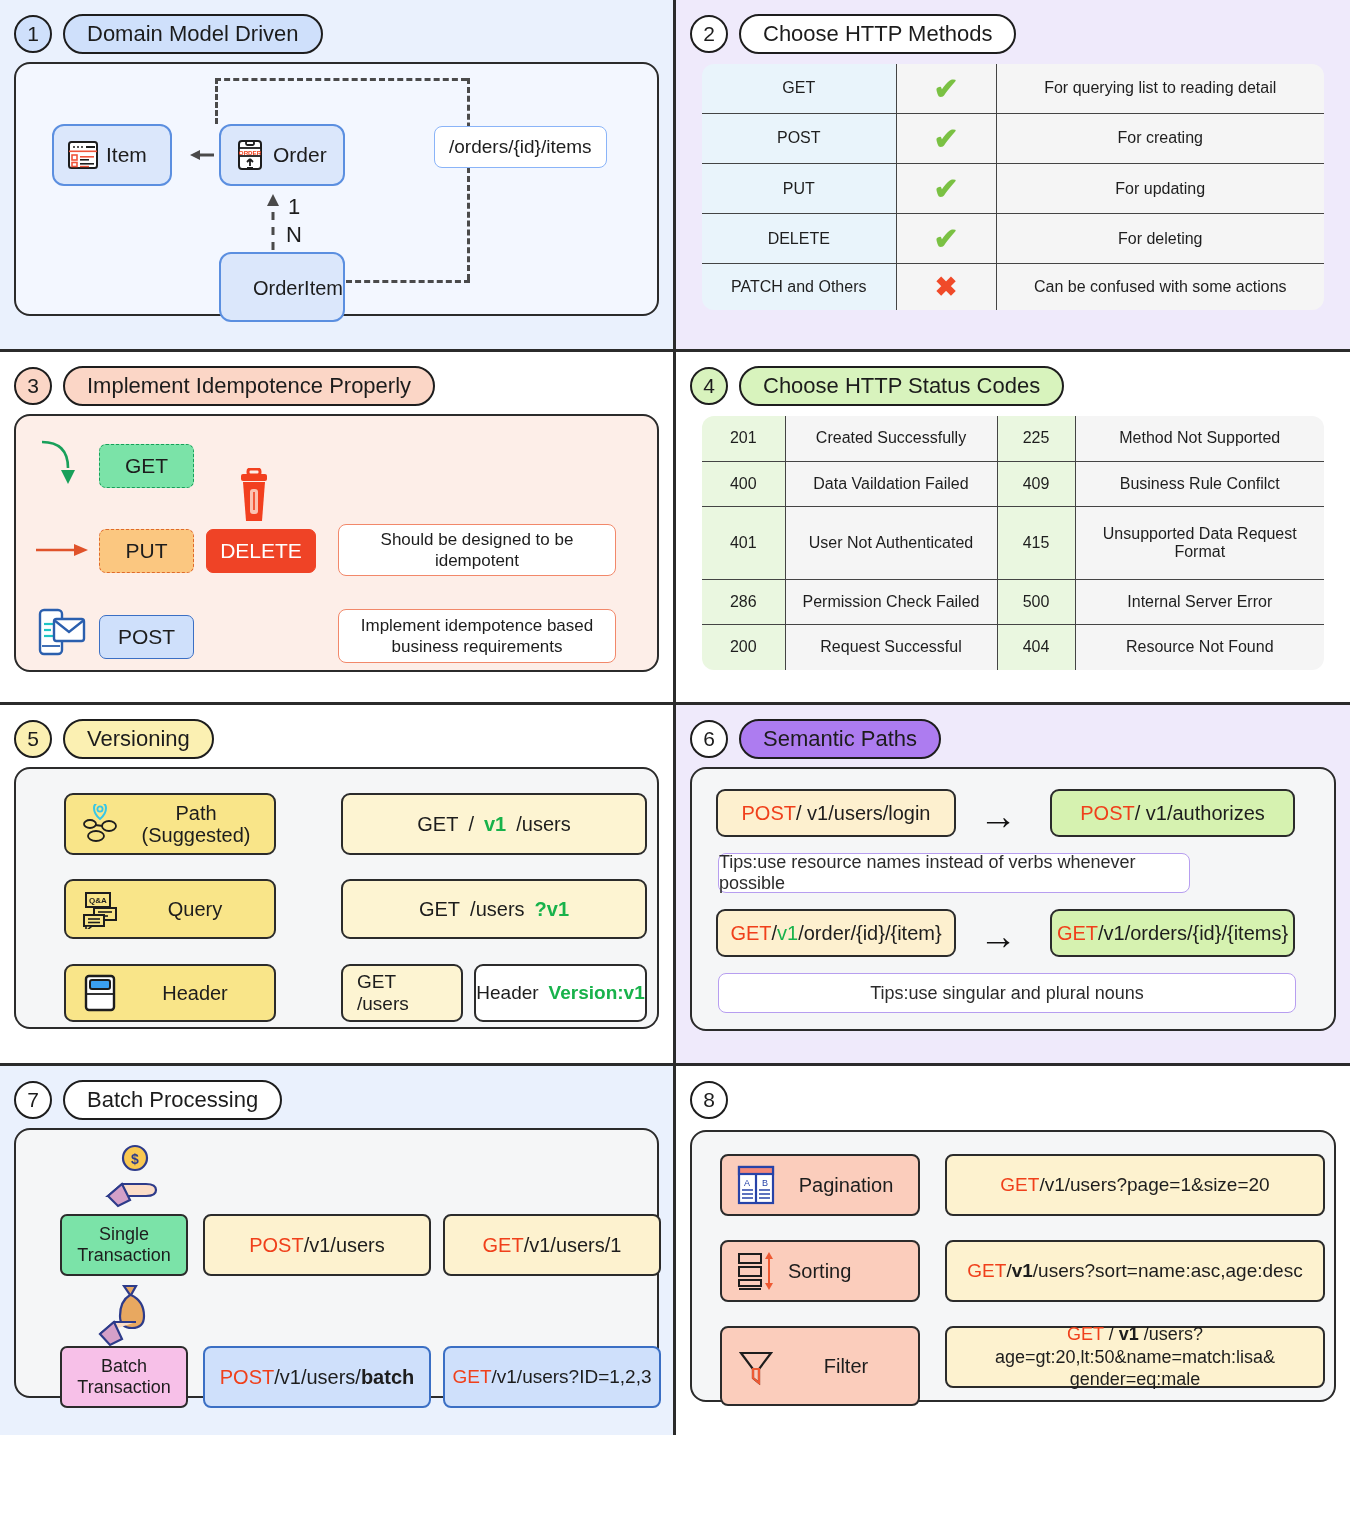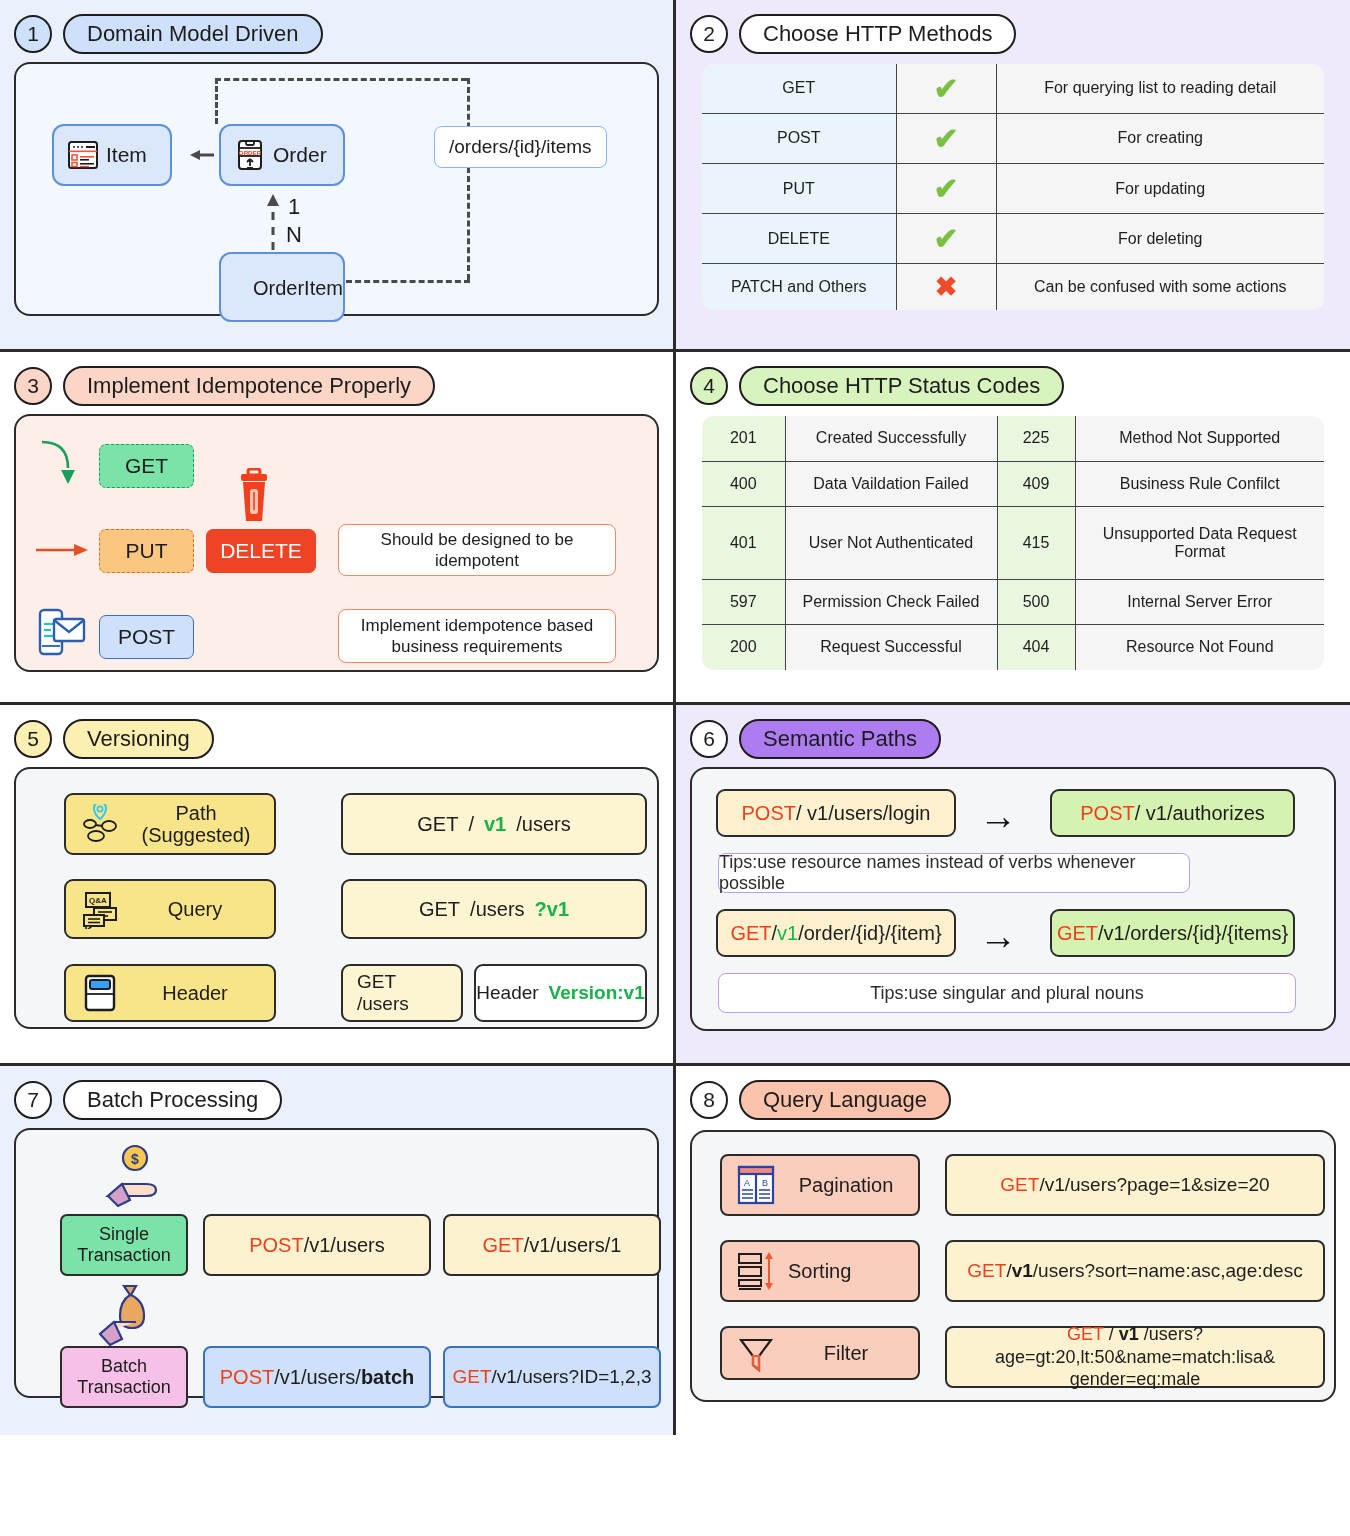--- a/index.html
+++ b/index.html
@@ -330,21 +330,21 @@
             <td class="sc-code">409</td>
             <td class="sc-desc">Business Rule Confilct</td>
           </tr>
           <tr>
             <td class="sc-code">401</td>
             <td class="sc-desc">User Not Authenticated</td>
             <td class="sc-code">415</td>
             <td class="sc-desc">Unsupported Data Request Format</td>
           </tr>
           <tr>
-            <td class="sc-code">597</td>
+            <td class="sc-code">286</td>
             <td class="sc-desc">Permission Check Failed</td>
             <td class="sc-code">500</td>
             <td class="sc-desc">Internal Server Error</td>
           </tr>
           <tr>
             <td class="sc-code">200</td>
             <td class="sc-desc">Request Successful</td>
             <td class="sc-code">404</td>
             <td class="sc-desc">Resource Not Found</td>
           </tr>
@@ -486,21 +486,20 @@
         <div class="ubox ubox-b" style="left:427px; top:216px; width:218px; height:62px; font-size:19px;">
           <span class="red">GET</span>
           <span> /v1/users?ID=1,2,3</span>
         </div>
       </div>
     </div>
 
     <div class="cell col2 row4 bg-white">
       <div class="sec-head">
         <div class="sec-num" style="background:#ffffff;">8</div>
-        <div class="sec-pill" style="background:#fbc3ac;">Query Language</div>
       </div>
       <div class="panel s8-panel" style="margin-top:8px;">
 
         <div class="qlab" style="left:28px; top:22px; width:200px; height:62px;">
           <svg style="width:40px;height:42px;" viewBox="0 0 40 42" class="ic">
             <rect x="3" y="3" width="34" height="36" fill="#fff" stroke="#2743a8" stroke-width="2.2"></rect>
             <rect x="3" y="3" width="34" height="7" fill="#f2887a" stroke="#2743a8" stroke-width="2.2"></rect>
             <line x1="20" y1="10" x2="20" y2="39" stroke="#2743a8" stroke-width="2.2"></line>
             <text x="11" y="22" font-size="9" font-family="Liberation Sans, sans-serif" fill="#2743a8" text-anchor="middle">A</text>
             <text x="29" y="22" font-size="9" font-family="Liberation Sans, sans-serif" fill="#2743a8" text-anchor="middle">B</text>
@@ -531,21 +530,21 @@
           </svg>
           <span style="flex:1; ">Sorting</span>
         </div>
         <div class="qval" style="left:253px; top:108px; width:380px; height:62px;">
           <span class="red">GET</span>
           <span> / </span>
           <span class="bold">v1</span>
           <span>/users?sort=name:asc,age:desc</span>
         </div>
 
-        <div class="qlab" style="left:28px; top:194px; width:200px; height:54px;">
+        <div class="qlab" style="left:28px; top:194px; width:200px; height:80px;">
           <svg style="width:40px;height:42px;" viewBox="0 0 40 42" class="ic">
             <polygon points="5,8 35,8 23,24 23,38 17,33 17,24" fill="none" stroke="#1d1d1d" stroke-width="2.2"></polygon>
             <polygon points="17,24 23,24 23,38 17,33" fill="none" stroke="#ee5a33" stroke-width="2.2"></polygon>
           </svg>
           <span style="flex:1; text-align:center;">Filter</span>
         </div>
         <div class="qval" style="left:253px; top:194px; width:380px; height:62px; flex-direction:column; font-size:18px;">
           <div>
             <span class="red">GET</span>
             <span> / </span>

